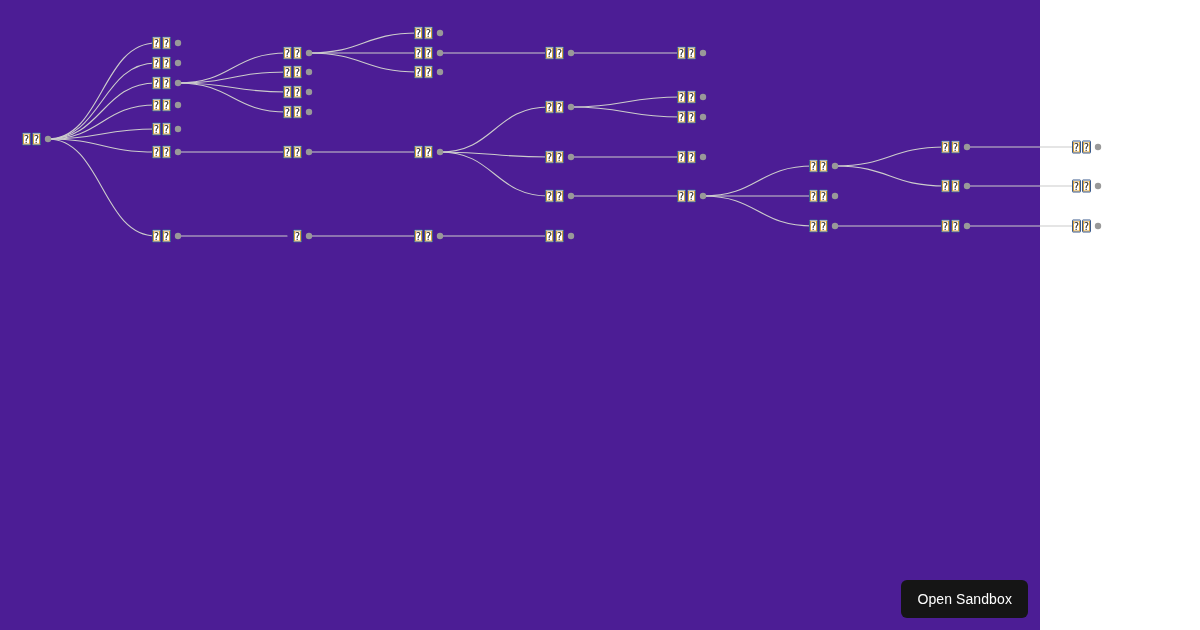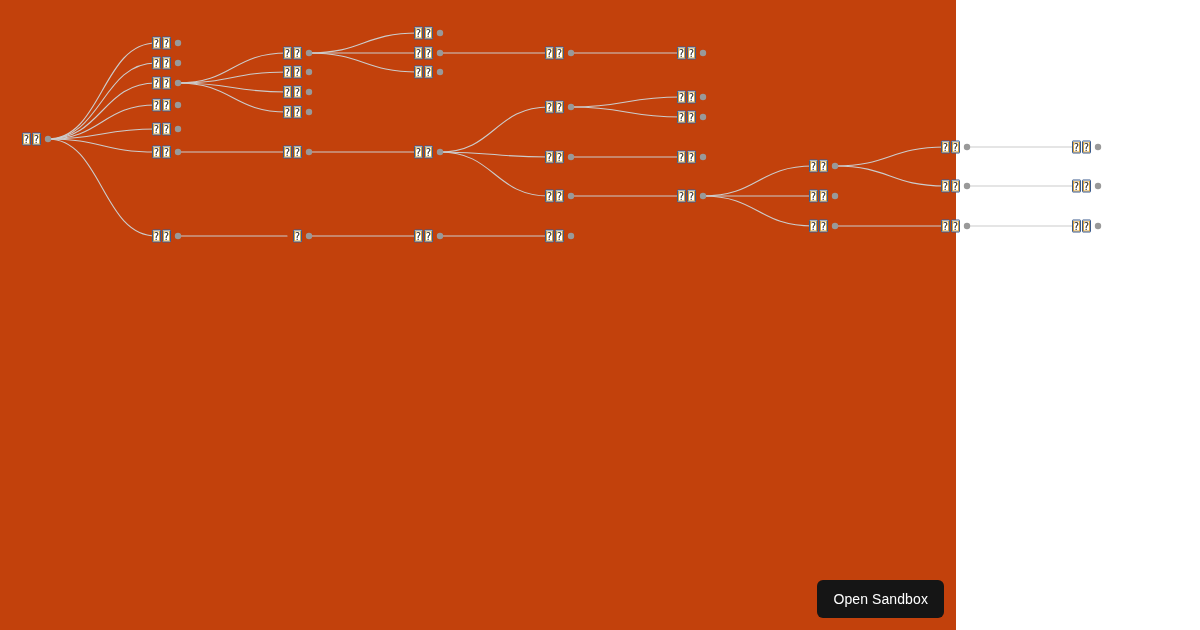--- a/index.html
+++ b/index.html
@@ -8,23 +8,23 @@
     padding: 0;
     width: 1200px;
     height: 630px;
     background: #ffffff;
     font-family: "Liberation Sans", sans-serif;
     overflow: hidden;
   }
 
   #app {
     position: relative;
-    width: 956px;
+    width: 1040px;
     height: 630px;
-    background: #c2410c;
+    background: #4c1d95;
     text-decoration: underline;
   }
 
   #tree-svg {
     position: absolute;
     left: 0;
     top: 0;
     width: 1200px;
     height: 630px;
     display: block;

